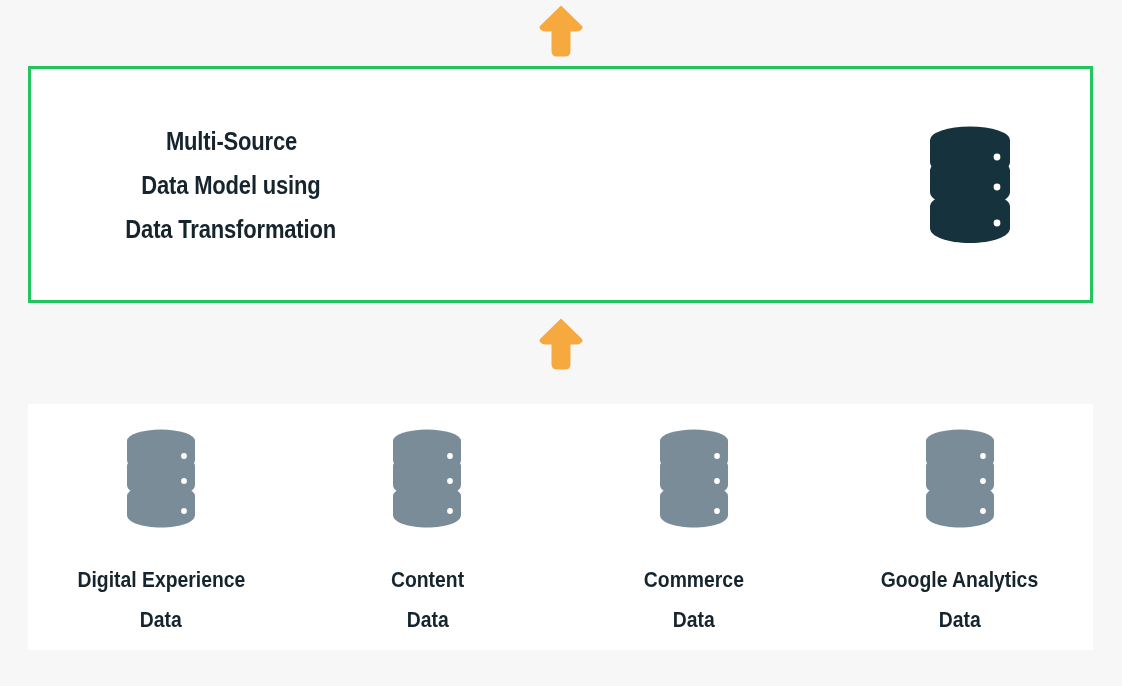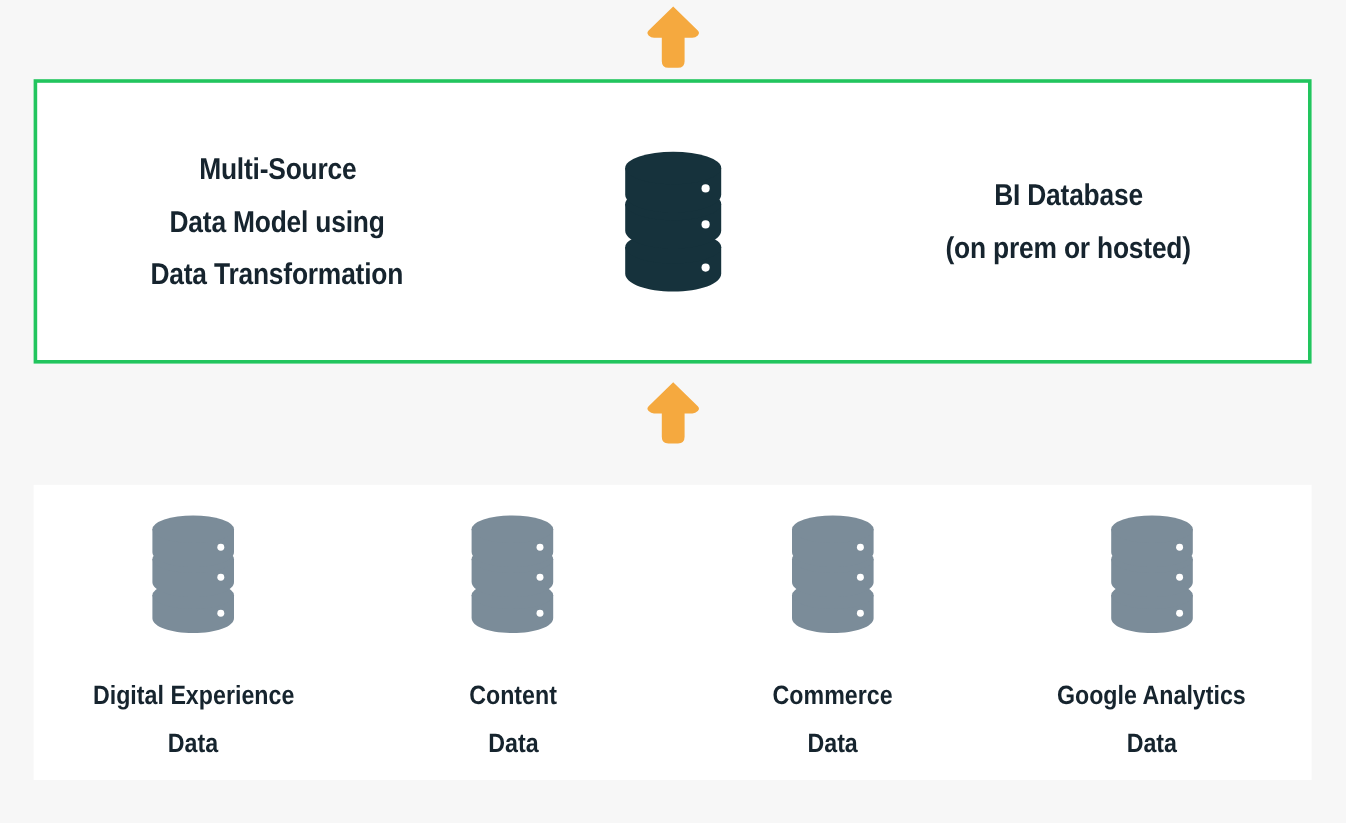--- a/index.html
+++ b/index.html
@@ -138,24 +138,20 @@
         <path d="M6 48 L6 70 C6 78.8 23.9 85 46 85 C68.1 85 86 78.8 86 70 L86 48 Z" fill="#16323c"></path>
         <ellipse cx="46" cy="48" rx="40" ry="13.5" fill="#16323c"></ellipse>
         <circle cx="73" cy="65" r="3.4" fill="#ffffff"></circle>
 
         <path d="M6 18 L6 40 C6 48.8 23.9 55 46 55 C68.1 55 86 48.8 86 40 L86 18 Z" fill="#16323c"></path>
         <ellipse cx="46" cy="18" rx="40" ry="13.5" fill="#16323c"></ellipse>
         <circle cx="73" cy="35" r="3.4" fill="#ffffff"></circle>
       </svg>
     </div>
 
-    <div class="panel-cell" id="bi-right-cell">
-      <div class="heading-line">BI Database</div>
-      <div class="heading-line">(on prem or hosted)</div>
-    </div>
 
   </div>
 
   <div class="arrow" id="arrow-middle">
     <svg viewBox="0 0 46 54" xmlns="http://www.w3.org/2000/svg">
       <path d="M23 1.5 L43.5 21.5 Q45.5 23.5 43.5 25.5 Q41.5 27.5 39 27.5 L32.5 27.5 L32.5 47 Q32.5 52.5 27 52.5 L19 52.5 Q13.5 52.5 13.5 47 L13.5 27.5 L7 27.5 Q4.5 27.5 2.5 25.5 Q0.5 23.5 2.5 21.5 Z" fill="#f5a93f"></path>
     </svg>
   </div>
 
   <div id="sources-panel">

